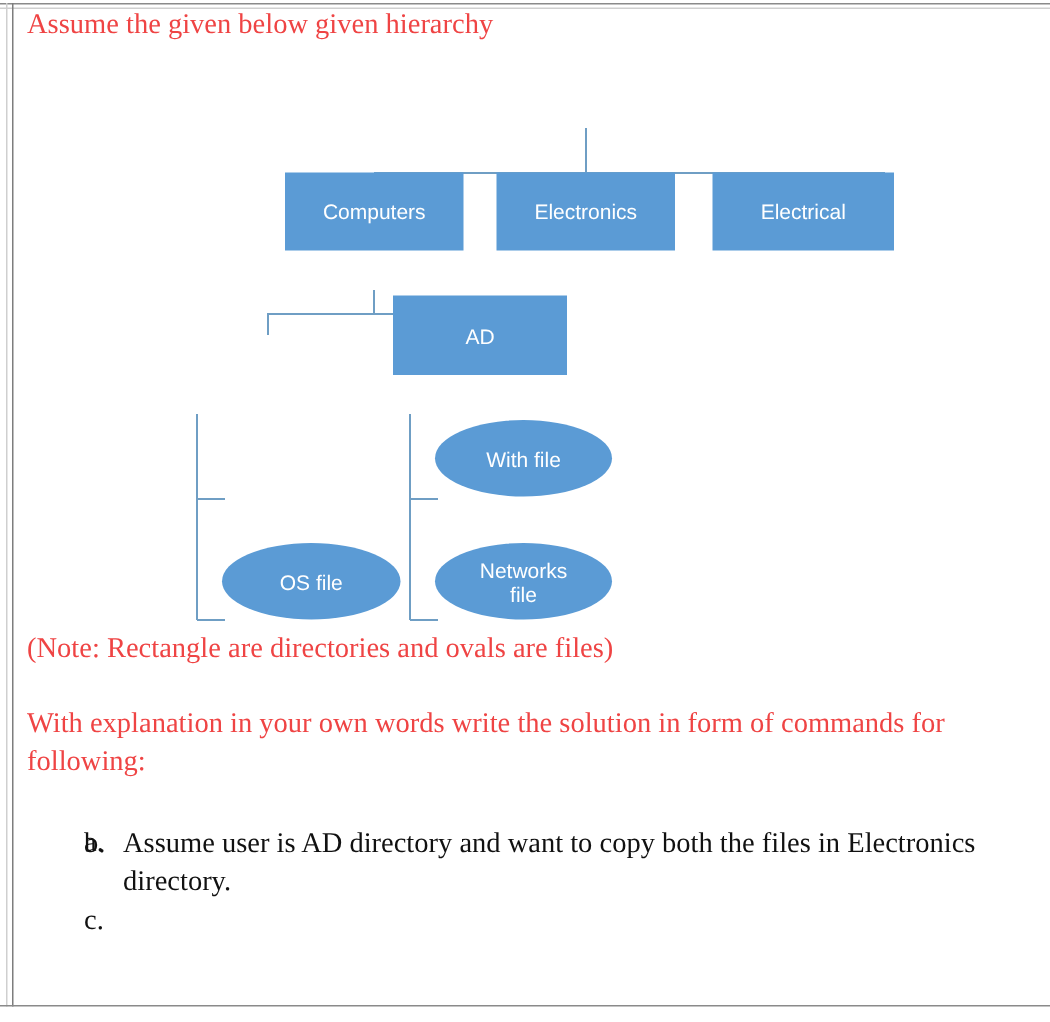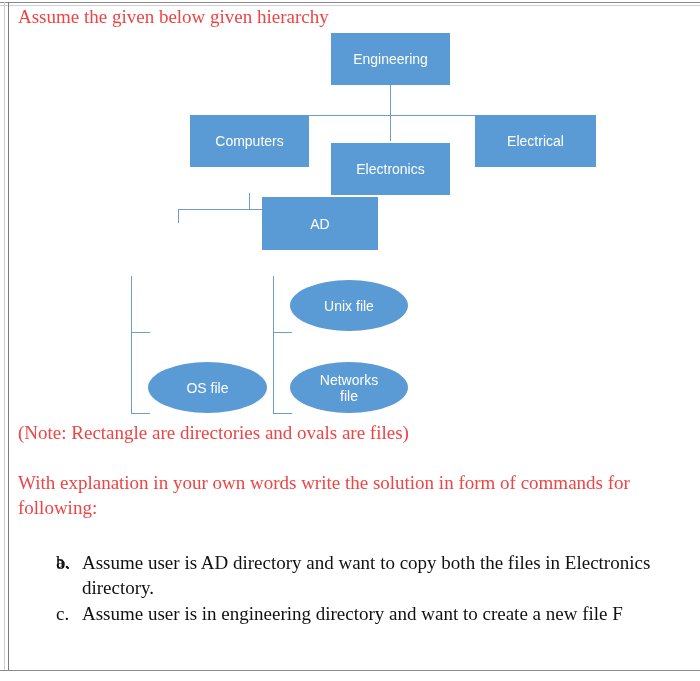--- a/index.html
+++ b/index.html
@@ -141,44 +141,41 @@
       <path d="M131.5 250 L131.5 387"></path>
       <path d="M131 306.5 L150 306.5"></path>
       <path d="M131 387.5 L150 387.5"></path>
 
       <path d="M273.5 250 L273.5 387"></path>
       <path d="M273 306.5 L292 306.5"></path>
       <path d="M273 387.5 L292 387.5"></path>
     </g>
   </svg>
 
-  <div class="node-box" style="left:331px; top:7px; width:119px; height:52px;">
-    <span>Engineering</span>
-  </div>
 
   <div class="node-box" style="left:190px; top:89px; width:119px; height:52px;">
     <span>Computers</span>
   </div>
 
-  <div class="node-box" style="left:331px; top:89px; width:119px; height:52px;margin-top:28px;">
+  <div class="node-box" style="left:331px; top:89px; width:119px; height:52px;">
     <span>Electronics</span>
   </div>
 
   <div class="node-box" style="left:475px; top:89px; width:121px; height:52px;">
     <span>Electrical</span>
   </div>
 
 
   <div class="node-box" style="left:262px; top:171px; width:116px; height:53px;">
     <span>AD</span>
   </div>
 
 
   <div class="node-oval" style="left:290px; top:254px; width:118px; height:51px;">
-    <span>Unix file</span>
+    <span>With file</span>
   </div>
 
   <div class="node-oval" style="left:290px; top:336px; width:118px; height:51px;">
     <span style="max-width:72px;">Networks file</span>
   </div>
 
   <div class="node-oval" style="left:148px; top:336px; width:119px; height:51px;">
     <span>OS file</span>
   </div>
 
@@ -191,15 +188,14 @@
 <ol class="tasklist">
   <li>
     <span class="marker">a.</span>
   </li>
   <li>
     <span class="marker">b.</span>
     <span>Assume user is AD directory and want to copy both the files in Electronics directory.</span>
   </li>
   <li>
     <span class="marker">c.</span>
-    <span>Assume user is in engineering directory and want to create a new file F</span>
   </li>
 </ol>
 
 </body></html>

